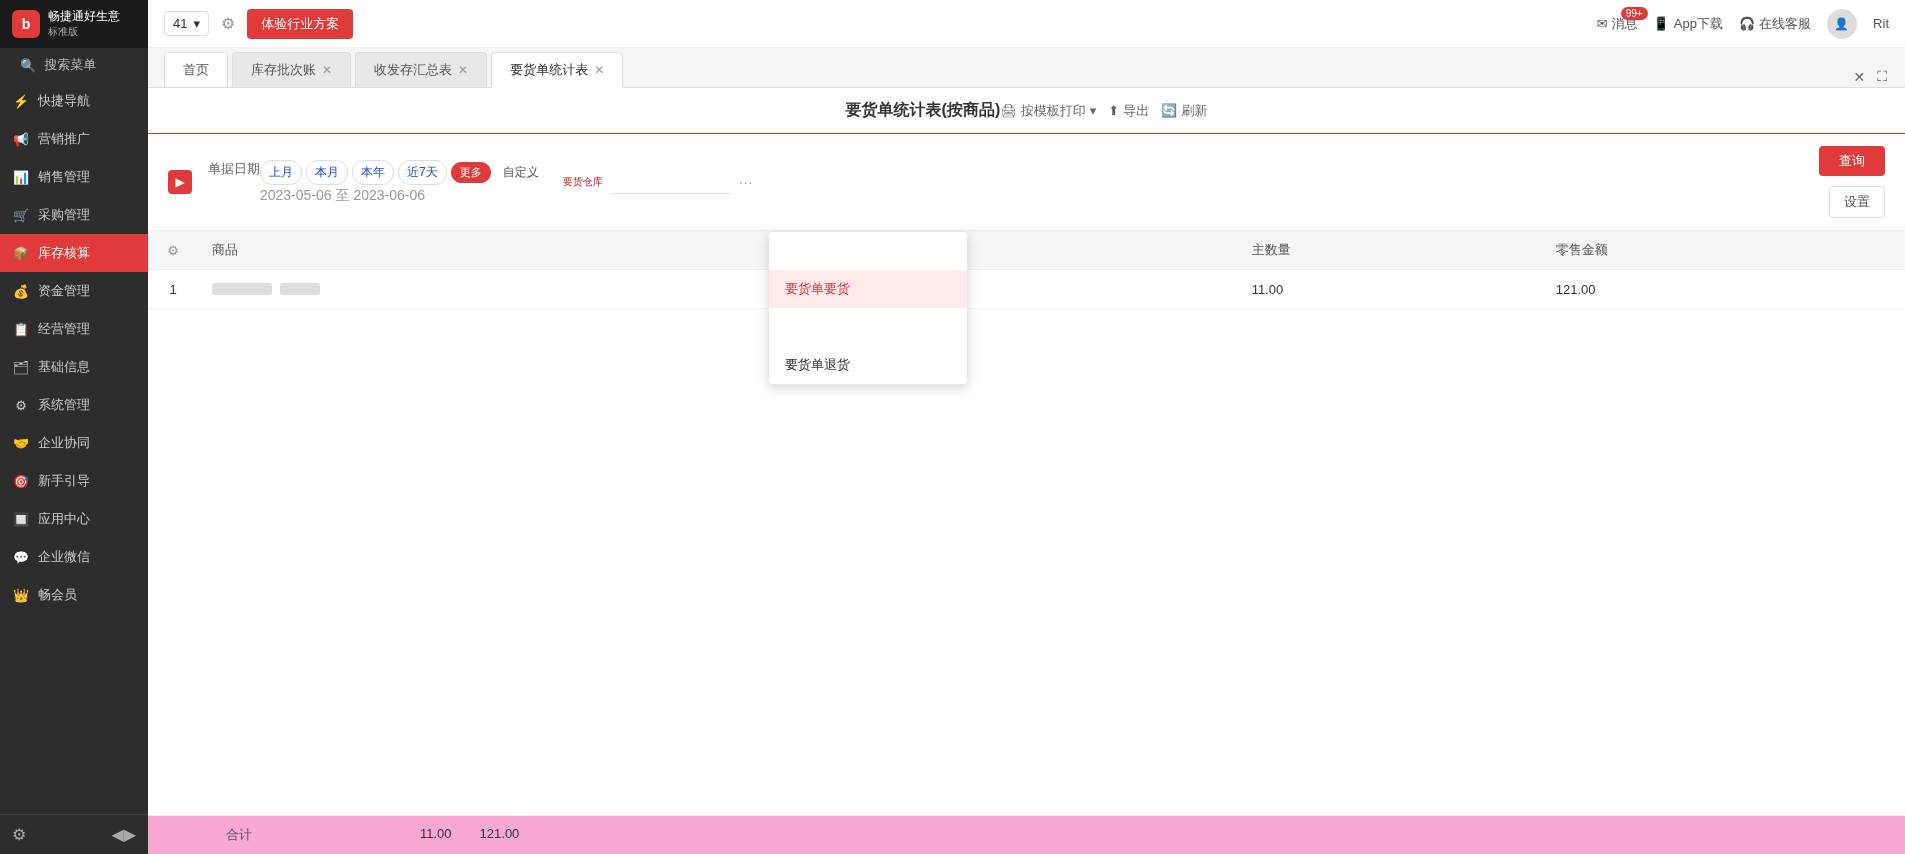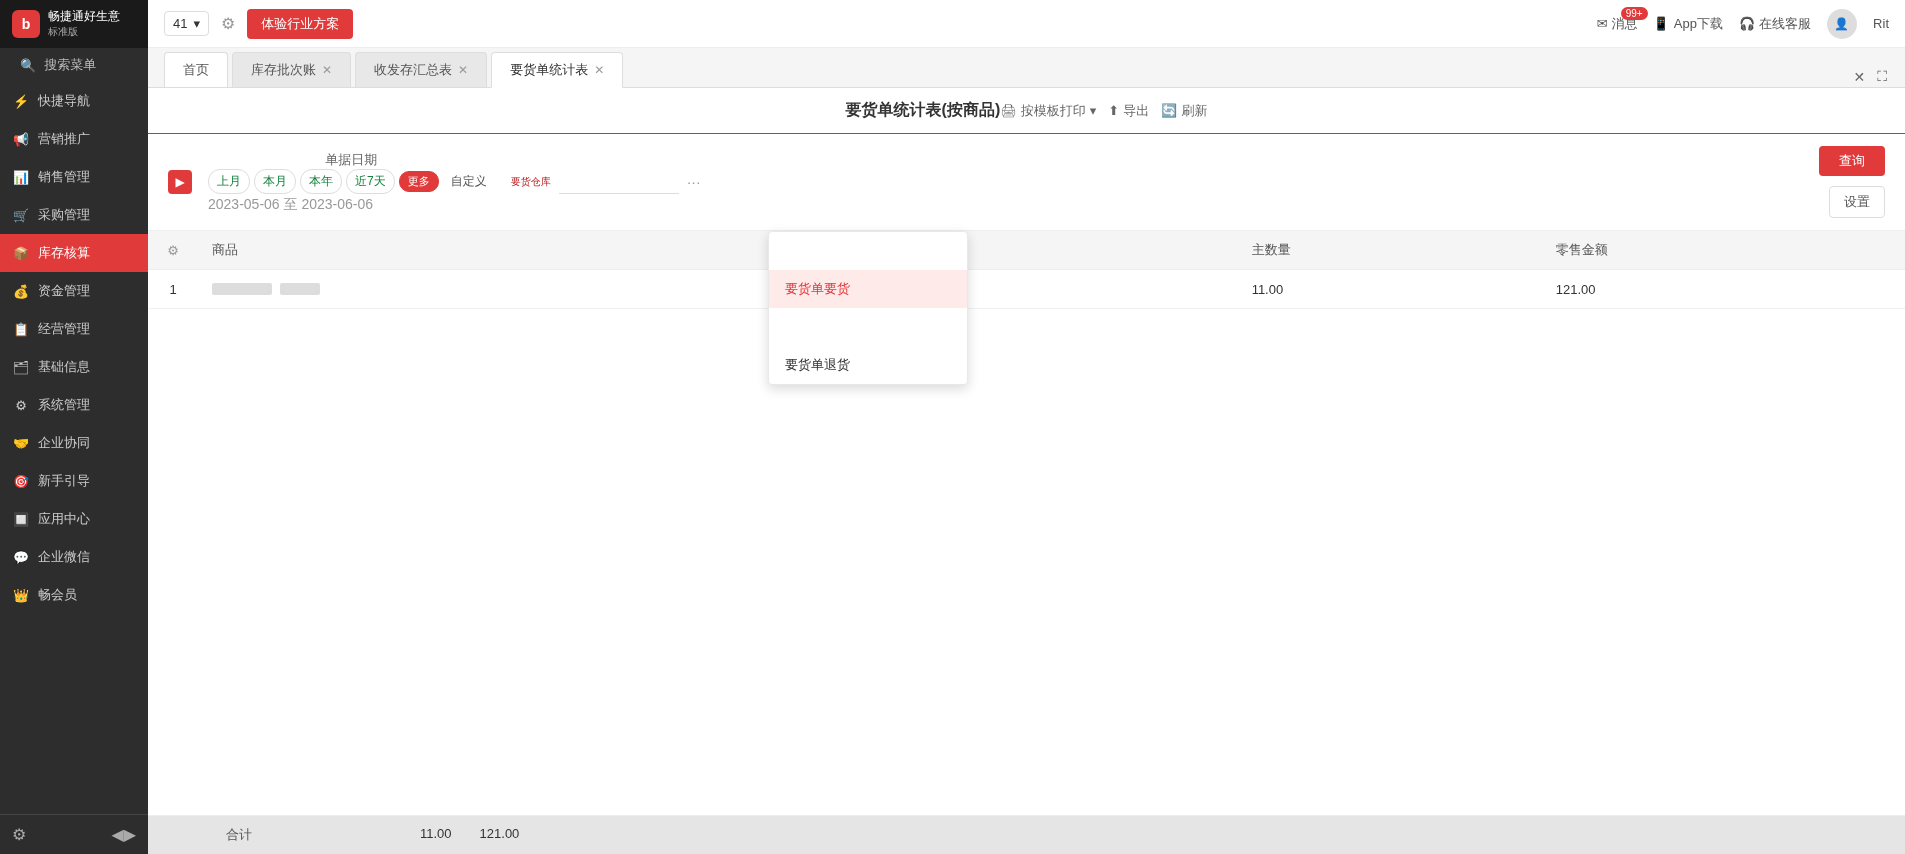--- a/index.html
+++ b/index.html
@@ -58,24 +58,24 @@
     .page-header { padding: 12px 20px; display: flex; align-items: center; justify-content: center; border-bottom: 1px solid #c2410c; flex-shrink: 0; }
     .page-title { font-size: 16px; font-weight: bold; color: #333; }
     .page-actions { display: flex; align-items: center; gap: 12px; }
     .page-action { display: flex; align-items: center; gap: 4px; color: #666; font-size: 13px; cursor: pointer; }
     .page-action-print { display: flex; align-items: center; gap: 4px; }
     .page-action-arrow { color: #666; }
 
     
     .filter-bar { padding: 12px 20px; background: #fff; border-bottom: 1px solid #eee; flex-shrink: 0; display: flex; align-items: center; gap: 16px; }
     .filter-expand { width: 24px; height: 24px; background: #e03a3a; color: #fff; border-radius: 4px; display: flex; align-items: center; justify-content: center; cursor: pointer; font-size: 12px; flex-shrink: 0; }
-    .filter-group { display: flex; align-items: center; gap: 0; flex-direction: column; }
+    .filter-group { display: flex; gap: 0; }
     .filter-label { color: #666; font-size: 13px; }
     .filter-date-btns { display: flex; align-items: center; gap: 4px; }
-    .filter-date-btn { padding: 3px 8px; border: 1px solid #ddd; border-radius: 12px; background: #fff; color: #15803d; font-size: 12px; cursor: pointer; }
+    .filter-date-btn { padding: 3px 8px; border: 1px solid #ddd; border-radius: 12px; background: #fff; color: #1d4ed8; font-size: 12px; cursor: pointer; }
     .filter-date-btn.hot { background: #e03a3a; color: #fff; border-color: #e03a3a; border-radius: 10px; padding: 2px 8px; font-size: 11px; }
     .filter-date-custom { padding: 3px 8px; border: none; background: transparent; color: #555; font-size: 12px; cursor: pointer; }
     .filter-date-range { color: #999; font-size: 14px; margin-top: 2px; }
     .filter-date-container { display: flex; flex-direction: column; }
 
     .filter-type-group { display: flex; align-items: center; gap: 8px; flex: 1; }
     .filter-type-label { color: #666; font-size: 13px; white-space: nowrap; }
     .filter-type-input { flex: 1; border: none; border-bottom: 2px solid #e03a3a; padding: 4px 8px; font-size: 13px; color: #333; outline: none; background: transparent; max-width: 300px; }
 
     .filter-warehouse { display: flex; align-items: center; gap: 8px; }
@@ -95,21 +95,21 @@
     .data-table { width: 100%; border-collapse: collapse; }
     .data-table th { background: #f5f5f5; padding: 10px 14px; text-align: left; font-size: 13px; color: #555; font-weight: normal; border-bottom: 1px solid #eee; white-space: nowrap; }
     .data-table td { padding: 10px 14px; font-size: 13px; color: #333; border-bottom: 1px solid #f0f0f0; }
     .data-table th:first-child, .data-table td:first-child { width: 50px; text-align: center; }
     .settings-icon { color: #999; cursor: pointer; }
 
     .product-cell { display: flex; align-items: center; gap: 8px; }
     .product-name-bar { height: 12px; background: #ddd; border-radius: 2px; }
 
     
-    .table-footer { background: #e5e5e5; border-top: 1px solid #eee; display: flex; align-items: center; padding: 10px 14px; flex-shrink: 0; }
+    .table-footer { background: #f9a8d4; border-top: 1px solid #eee; display: flex; align-items: center; padding: 10px 14px; flex-shrink: 0; }
     .footer-cells { display: flex; width: 100%; }
     .footer-cell { padding: 0 14px; font-size: 13px; color: #333; }
     .footer-label { min-width: 50px; padding: 0 14px; font-size: 13px; color: #555; }
 
     
     .tabs-right { margin-left: auto; display: flex; align-items: center; gap: 8px; }
     .tab-window-btn { background: none; border: none; color: #666; cursor: pointer; font-size: 14px; padding: 2px; }
     .filter-right-btns { display: flex; flex-direction: column; align-items: flex-end; gap: 4px; margin-left: auto; }
 
     .type-dropdown-wrapper { position: relative; display: flex; align-items: center; gap: 4px; }

